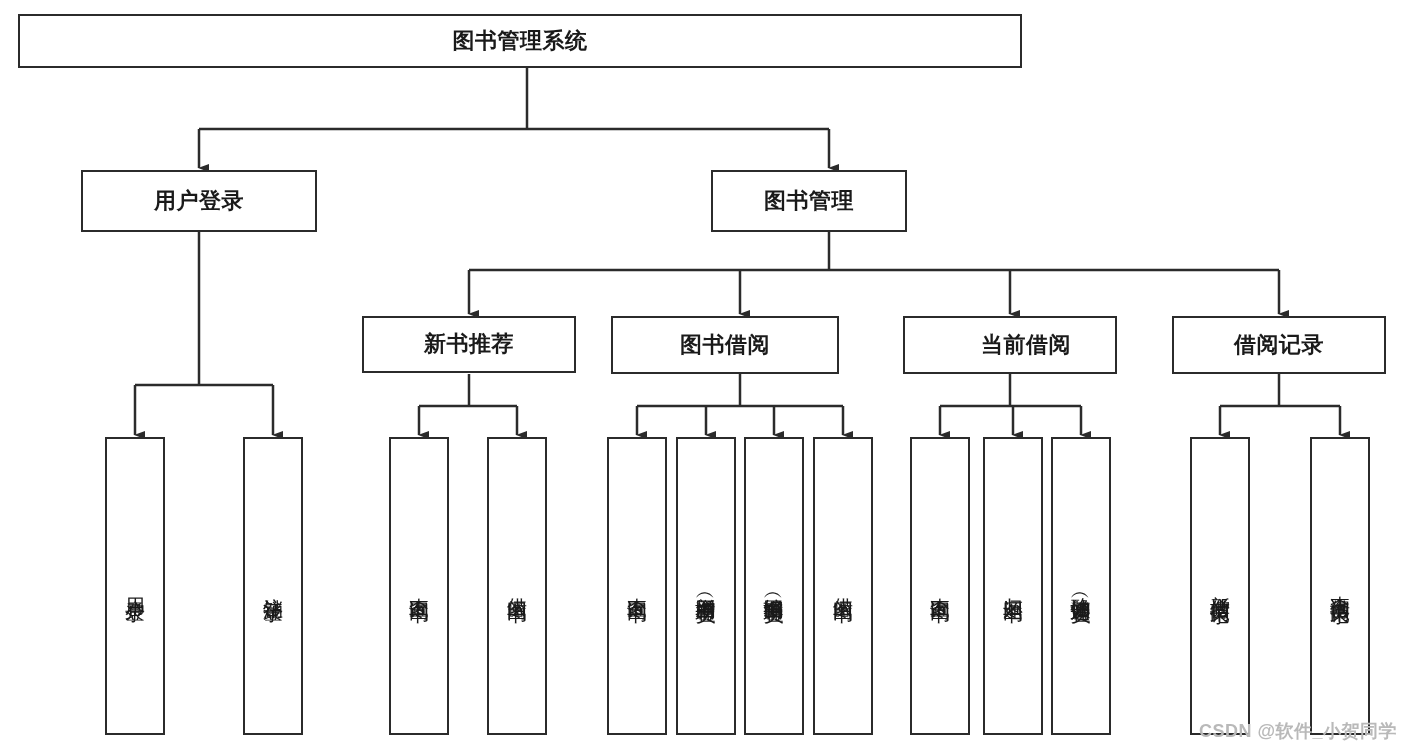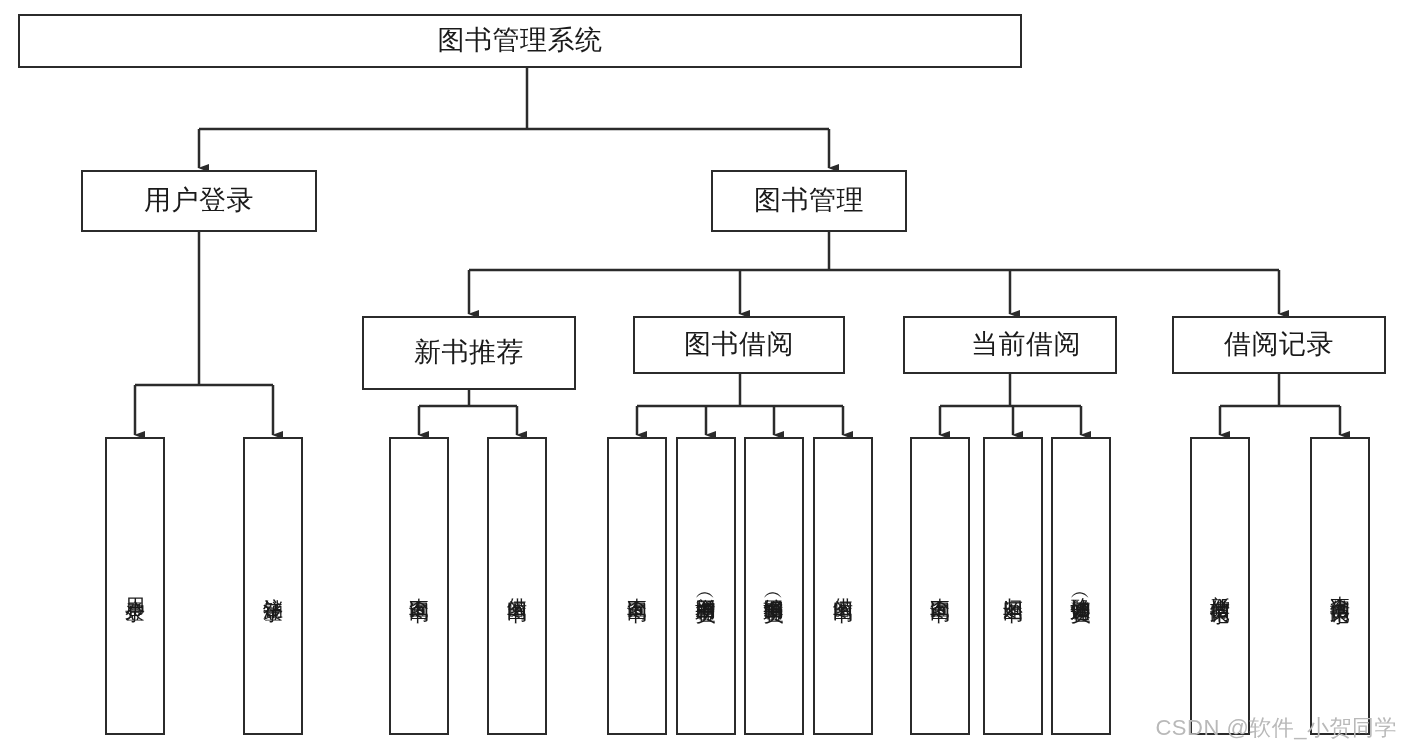--- a/index.html
+++ b/index.html
@@ -32,24 +32,25 @@
     box-sizing: border-box;
     background: #ffffff;
     border: 2px solid #2b2b2b;
     display: flex;
     align-items: center;
     justify-content: center;
     color: #1a1a1a;
   }
   .node-box.horizontal .node-label {
     writing-mode: horizontal-tb;
-    font-size: 27px;
+    font-size: 22px;
     line-height: 1.1;
     letter-spacing: 0.5px;
     white-space: nowrap;
+    font-weight: bold;
   }
   .node-box.vertical {
     align-items: center;
     justify-content: center;
   }
   .node-box.vertical .node-label {
     writing-mode: vertical-rl;
     text-orientation: upright;
     font-size: 20px;
     line-height: 1.35;
@@ -58,25 +59,26 @@
   }
   .node-box.vertical.tall .node-label {
     font-size: 20px;
     letter-spacing: 1px;
     line-height: 1.3;
   }
   .watermark {
     position: absolute;
     right: 8px;
     bottom: 4px;
-    font-size: 22px;
+    font-size: 18px;
     color: #b9b9b9;
     letter-spacing: 0.5px;
     white-space: nowrap;
     user-select: none;
+    font-weight: bold;
   }
 </style>
 </head>
 <body>
 
 <div id="diagram-root">
 
   <svg class="connector-layer" viewBox="0 0 1405 747" xmlns="http://www.w3.org/2000/svg">
     <defs>
       <marker id="arrowhead" markerWidth="9" markerHeight="11" refX="4.5" refY="10" orient="auto" markerUnits="userSpaceOnUse">
@@ -124,24 +126,24 @@
     <span class="node-label">图书管理系统</span>
   </div>
 
   <div class="node-box horizontal" style="left: 81px; top: 170px; width: 236px; height: 62px;">
     <span class="node-label">用户登录</span>
   </div>
   <div class="node-box horizontal" style="left: 711px; top: 170px; width: 196px; height: 62px;">
     <span class="node-label">图书管理</span>
   </div>
 
-  <div class="node-box horizontal" style="left: 362px; top: 316px; width: 214px; height: 74px;">
+  <div class="node-box horizontal" style="left: 362px; top: 316px; width: 214px; height: 57px;">
     <span class="node-label">新书推荐</span>
   </div>
-  <div class="node-box horizontal" style="left: 633px; top: 316px; width: 212px; height: 58px;">
+  <div class="node-box horizontal" style="left: 611px; top: 316px; width: 228px; height: 58px;">
     <span class="node-label">图书借阅</span>
   </div>
   <div class="node-box horizontal" style="left: 903px; top: 316px; width: 214px; height: 58px; padding-left: 32px;">
     <span class="node-label">当前借阅</span>
   </div>
   <div class="node-box horizontal" style="left: 1172px; top: 316px; width: 214px; height: 58px;">
     <span class="node-label">借阅记录</span>
   </div>
 
   <div class="node-box vertical" style="left: 105px; top: 437px; width: 60px; height: 298px;">

